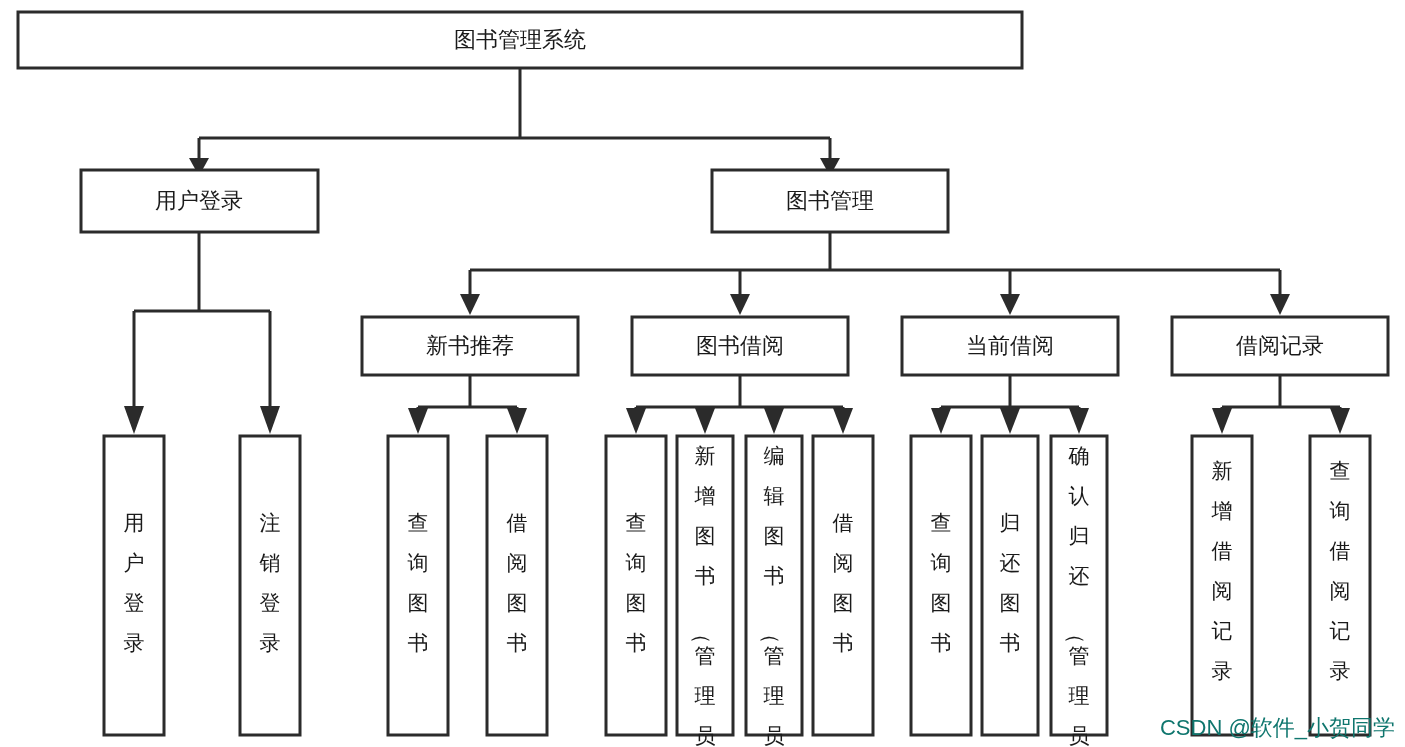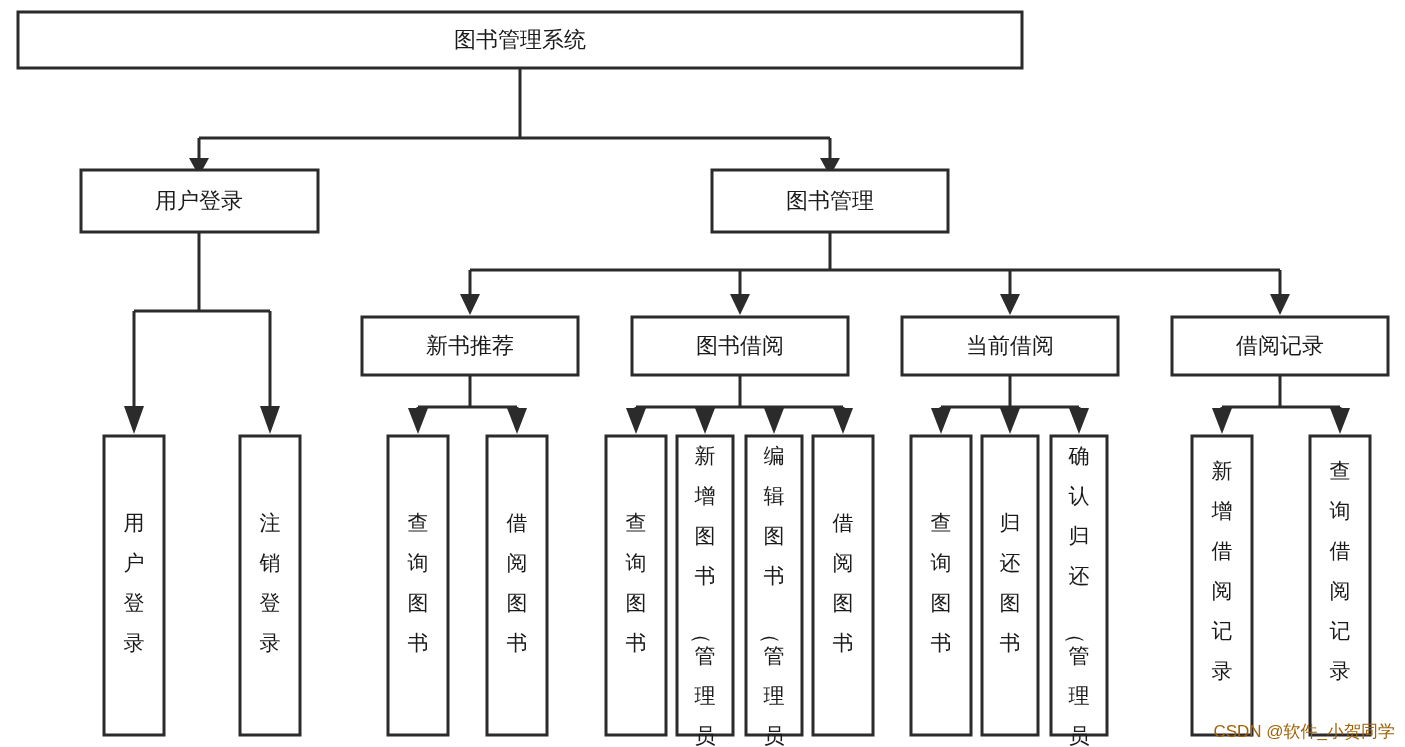--- a/index.html
+++ b/index.html
@@ -49,22 +49,22 @@
     fill: none;
   }
   .arrowhead {
     fill: #2b2b2b;
     stroke: none;
   }
   .watermark {
     position: absolute;
     right: 10px;
     bottom: 4px;
-    color: #a16207;
-    font-size: 17px;
+    color: #0f766e;
+    font-size: 22px;
     font-family: "Liberation Sans", "DejaVu Sans", sans-serif;
     white-space: nowrap;
     user-select: none;
   }
 </style>
 </head>
 <body>
 
 <div id="canvas">
 

